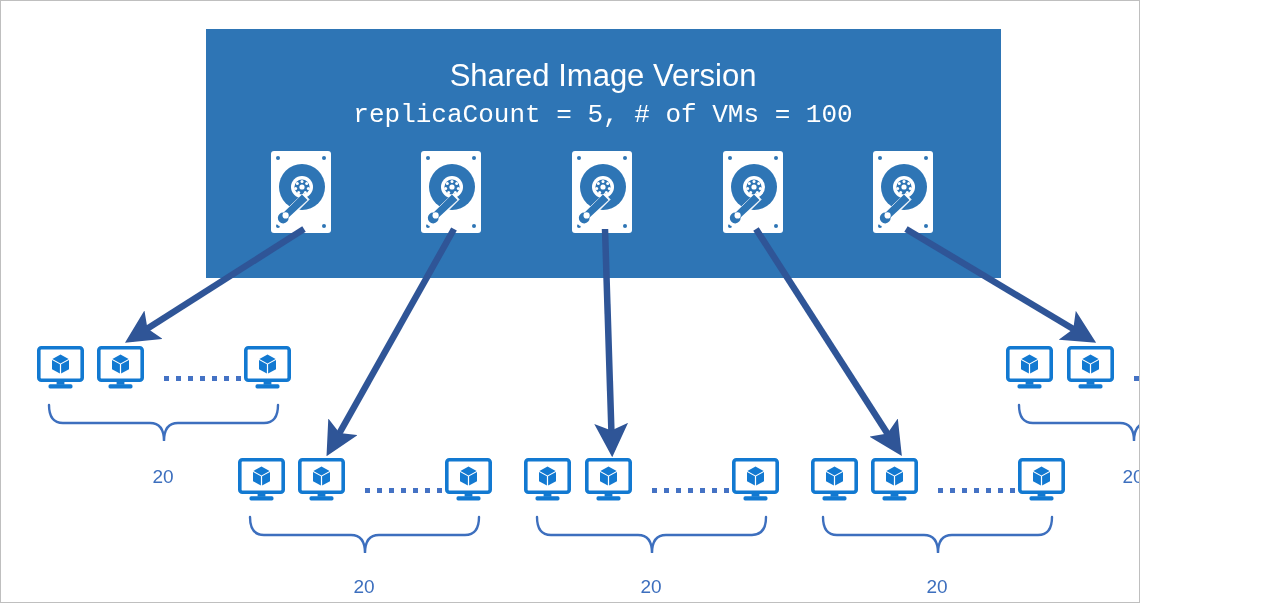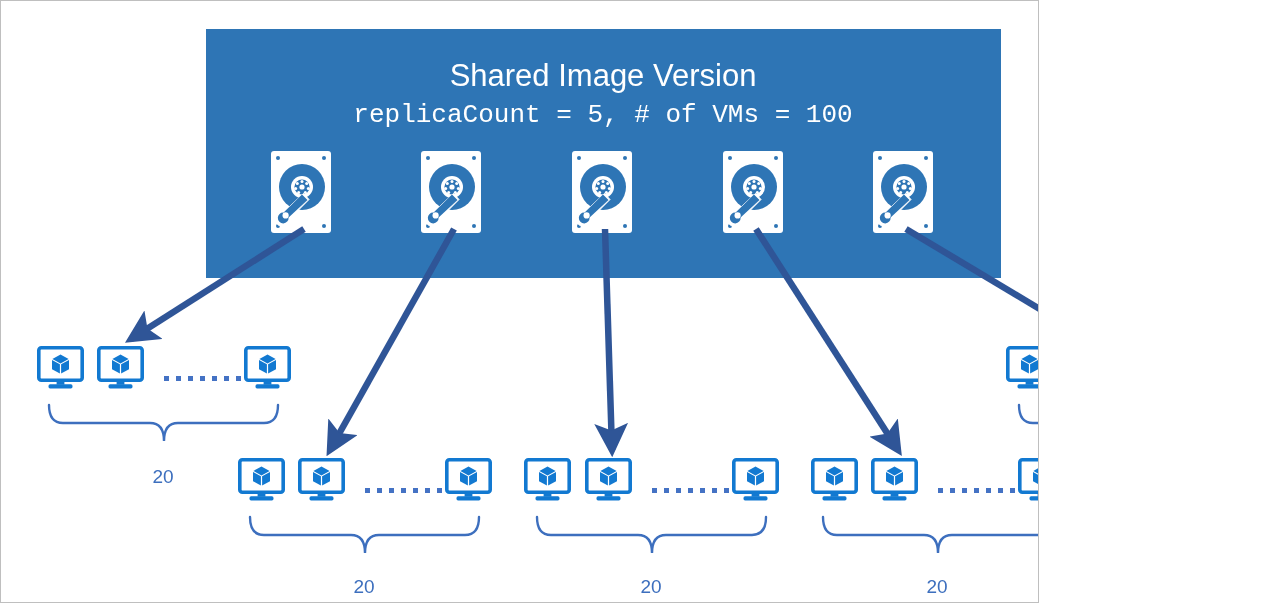--- a/index.html
+++ b/index.html
@@ -6,21 +6,21 @@
   html, body {
     margin: 0;
     padding: 0;
     background: #ffffff;
   }
   body {
     font-family: "Liberation Sans", sans-serif;
   }
   #canvas {
     position: relative;
-    width: 1039px;
+    width: 1140px;
     height: 603px;
     background: #ffffff;
     border: 1px solid #bfbfbf;
     box-sizing: border-box;
     overflow: hidden;
   }
   #svg-layer {
     position: absolute;
     left: 0;
     top: 0;

